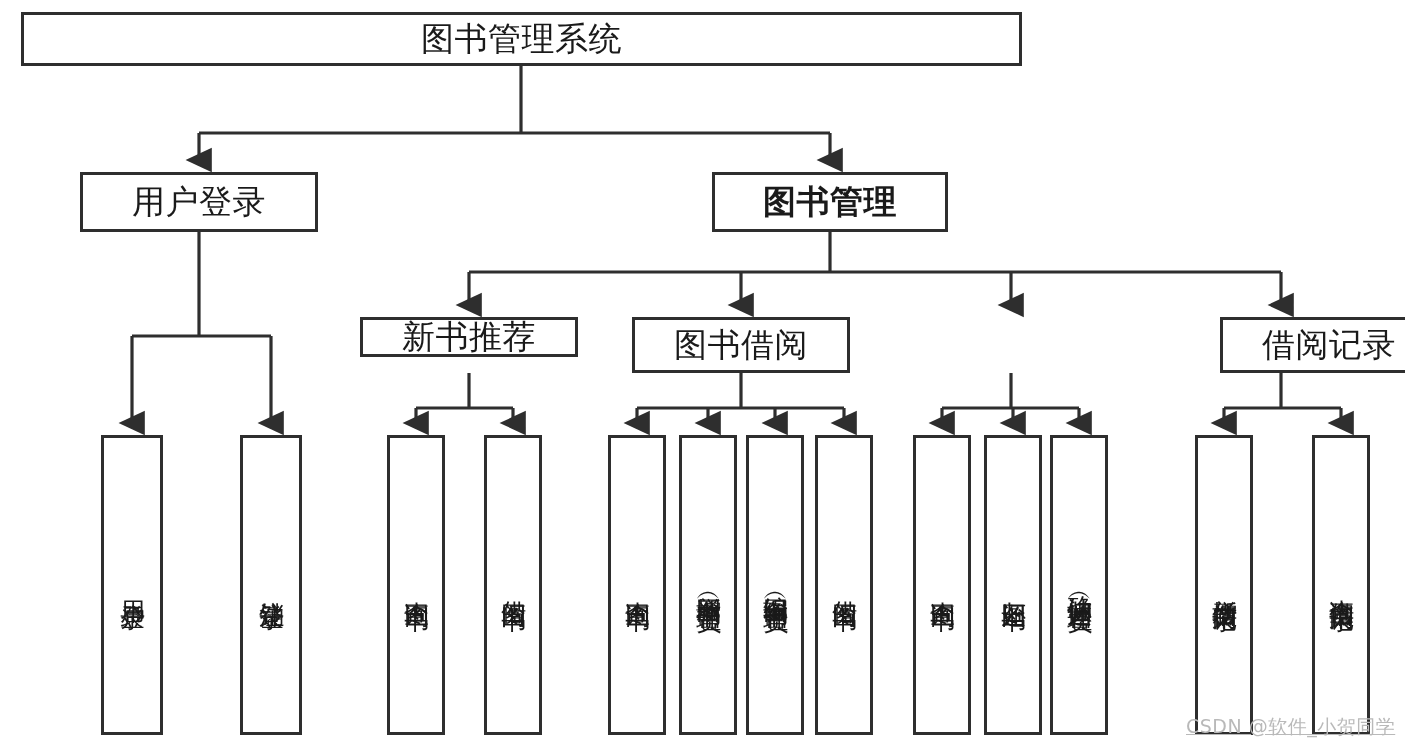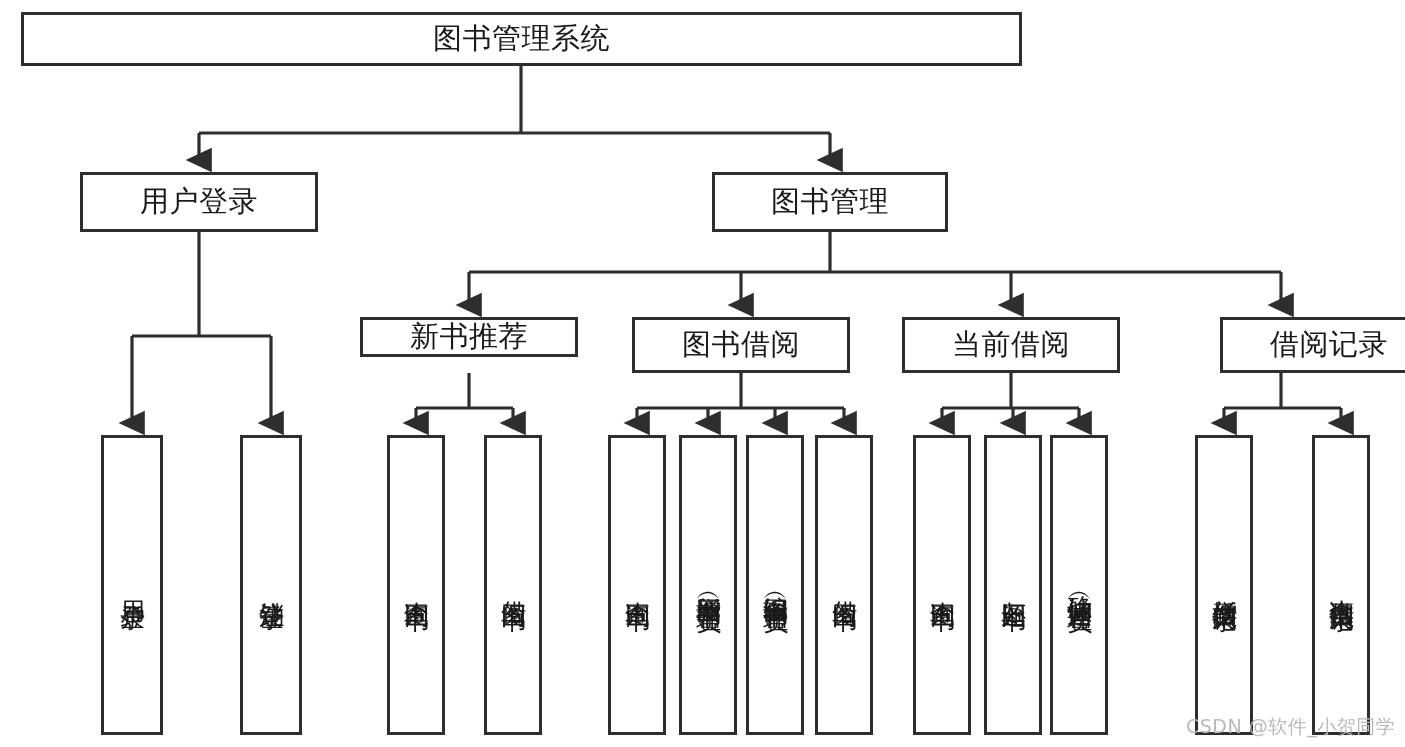--- a/index.html
+++ b/index.html
@@ -31,21 +31,21 @@
     position: absolute;
     box-sizing: border-box;
     border: 3px solid #2e2e2e;
     background: #ffffff;
     display: flex;
     align-items: center;
     justify-content: center;
     color: #1a1a1a;
   }
   .node.horiz {
-    font-size: 29px;
+    font-size: 33px;
     letter-spacing: 0.5px;
   }
   .node.vert {
     writing-mode: vertical-rl;
     text-orientation: upright;
     font-size: 25px;
     line-height: 1.05;
     letter-spacing: 2px;
     padding: 6px 0;
     overflow: hidden;
@@ -61,20 +61,21 @@
     font-size: 26px;
   }
   #watermark {
     position: absolute;
     left: 1186px;
     top: 714px;
     font-size: 19px;
     color: #b9b9b9;
     white-space: nowrap;
     letter-spacing: 0.5px;
+    text-decoration: underline;
   }
 </style>
 </head>
 <body>
 
 <div id="canvas">
 
   <svg class="edges" viewBox="0 0 1405 747">
     <defs>
       <marker id="arrow" markerWidth="9" markerHeight="9" refX="4.2" refY="4.4" orient="auto" markerUnits="strokeWidth">
@@ -127,35 +128,32 @@
   </svg>
 
   <div class="node horiz title-node" style="left:21px; top:12px; width:1001px; height:54px;">
     <span>图书管理系统</span>
   </div>
 
   <div class="node horiz" style="left:80px; top:172px; width:238px; height:60px;">
     <span>用户登录</span>
   </div>
 
-  <div class="node horiz" style="left:712px; top:172px; width:236px; height:60px;">
+  <div class="node horiz" style="left:712px; top:172px; width:236px; height:60px;font-weight:bold;">
     <span>图书管理</span>
   </div>
 
   <div class="node horiz" style="left:360px; top:317px; width:218px; height:40px;">
     <span>新书推荐</span>
   </div>
 
   <div class="node horiz" style="left:632px; top:317px; width:218px; height:56px;">
     <span>图书借阅</span>
   </div>
 
-  <div class="node horiz" style="left:902px; top:317px; width:218px; height:56px;">
-    <span>当前借阅</span>
-  </div>
 
   <div class="node horiz" style="left:1172px; top:317px; width:218px; height:56px;margin-left:48px;">
     <span>借阅记录</span>
   </div>
 
   <div class="node vert" style="left:101px; top:435px; width:62px; height:300px;">
     <span class="vtext">用户登录</span>
   </div>
 
   <div class="node vert" style="left:240px; top:435px; width:62px; height:300px;">

